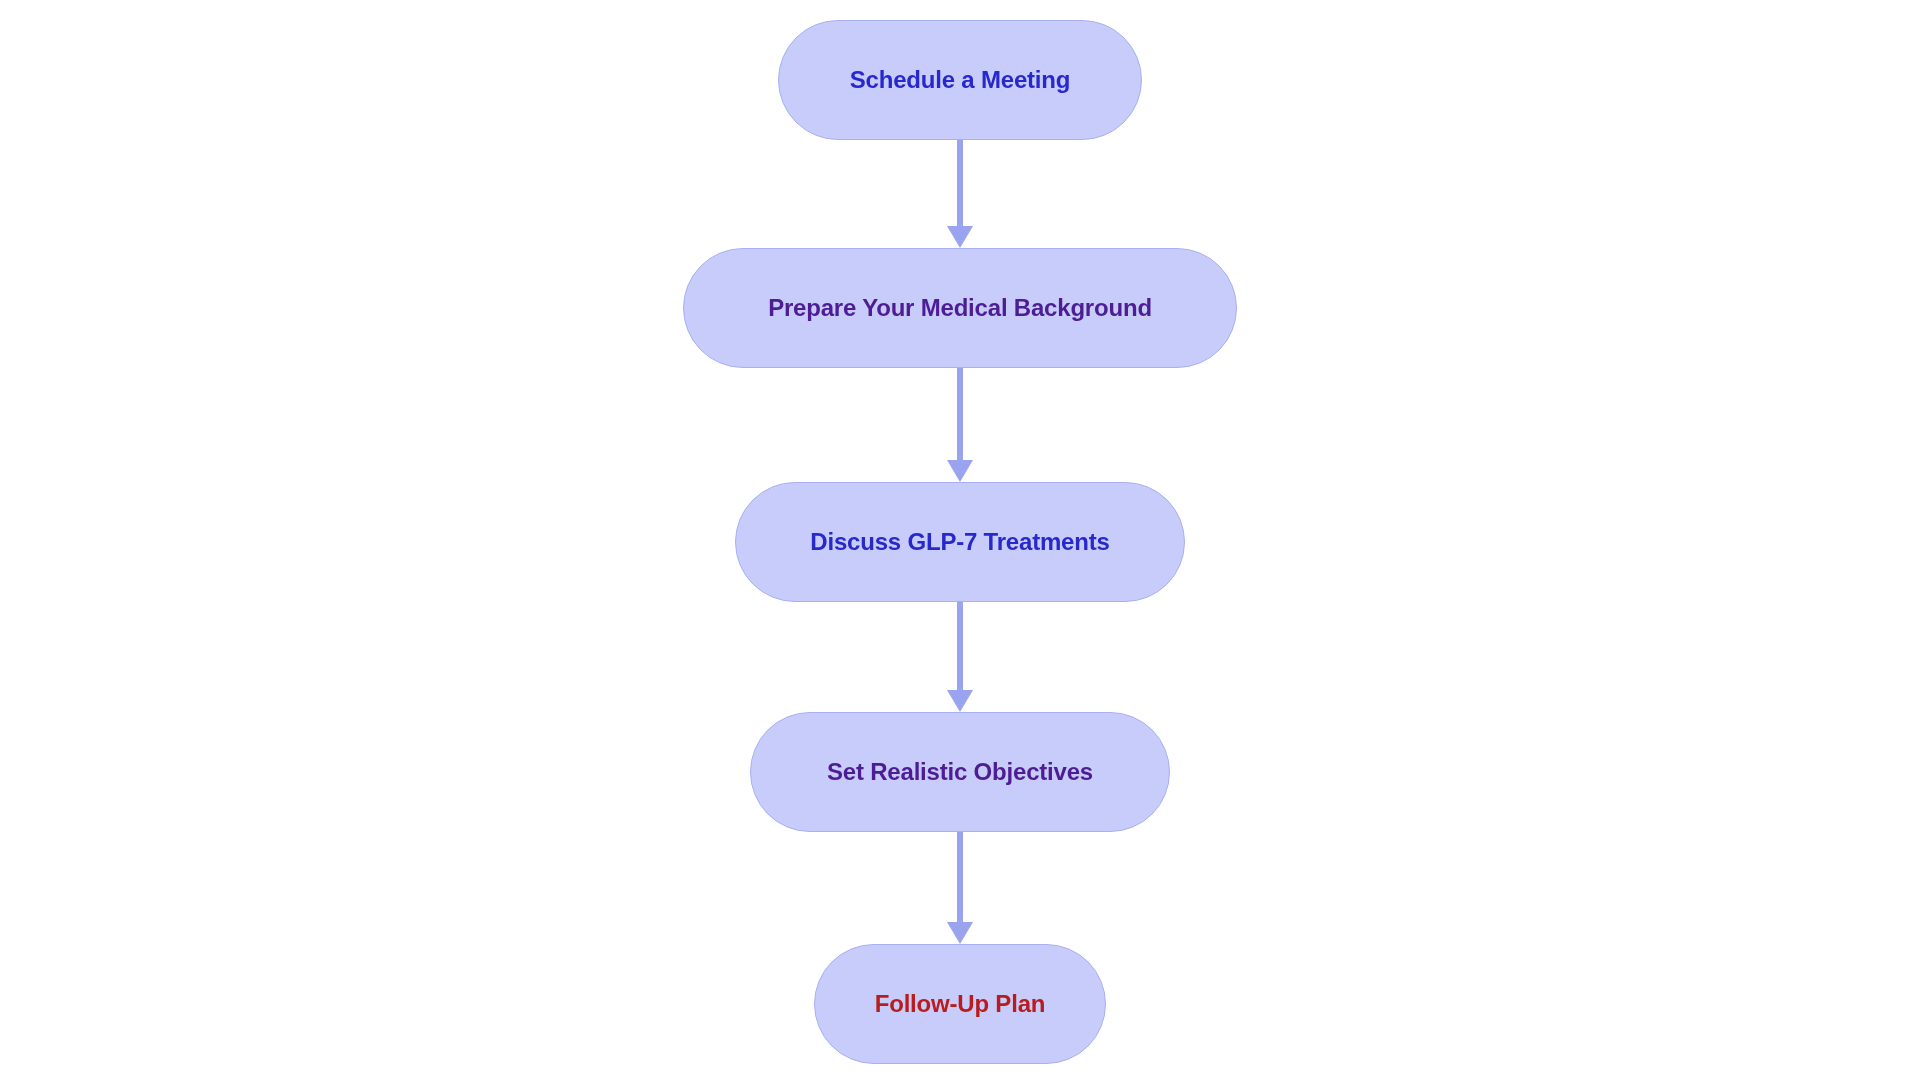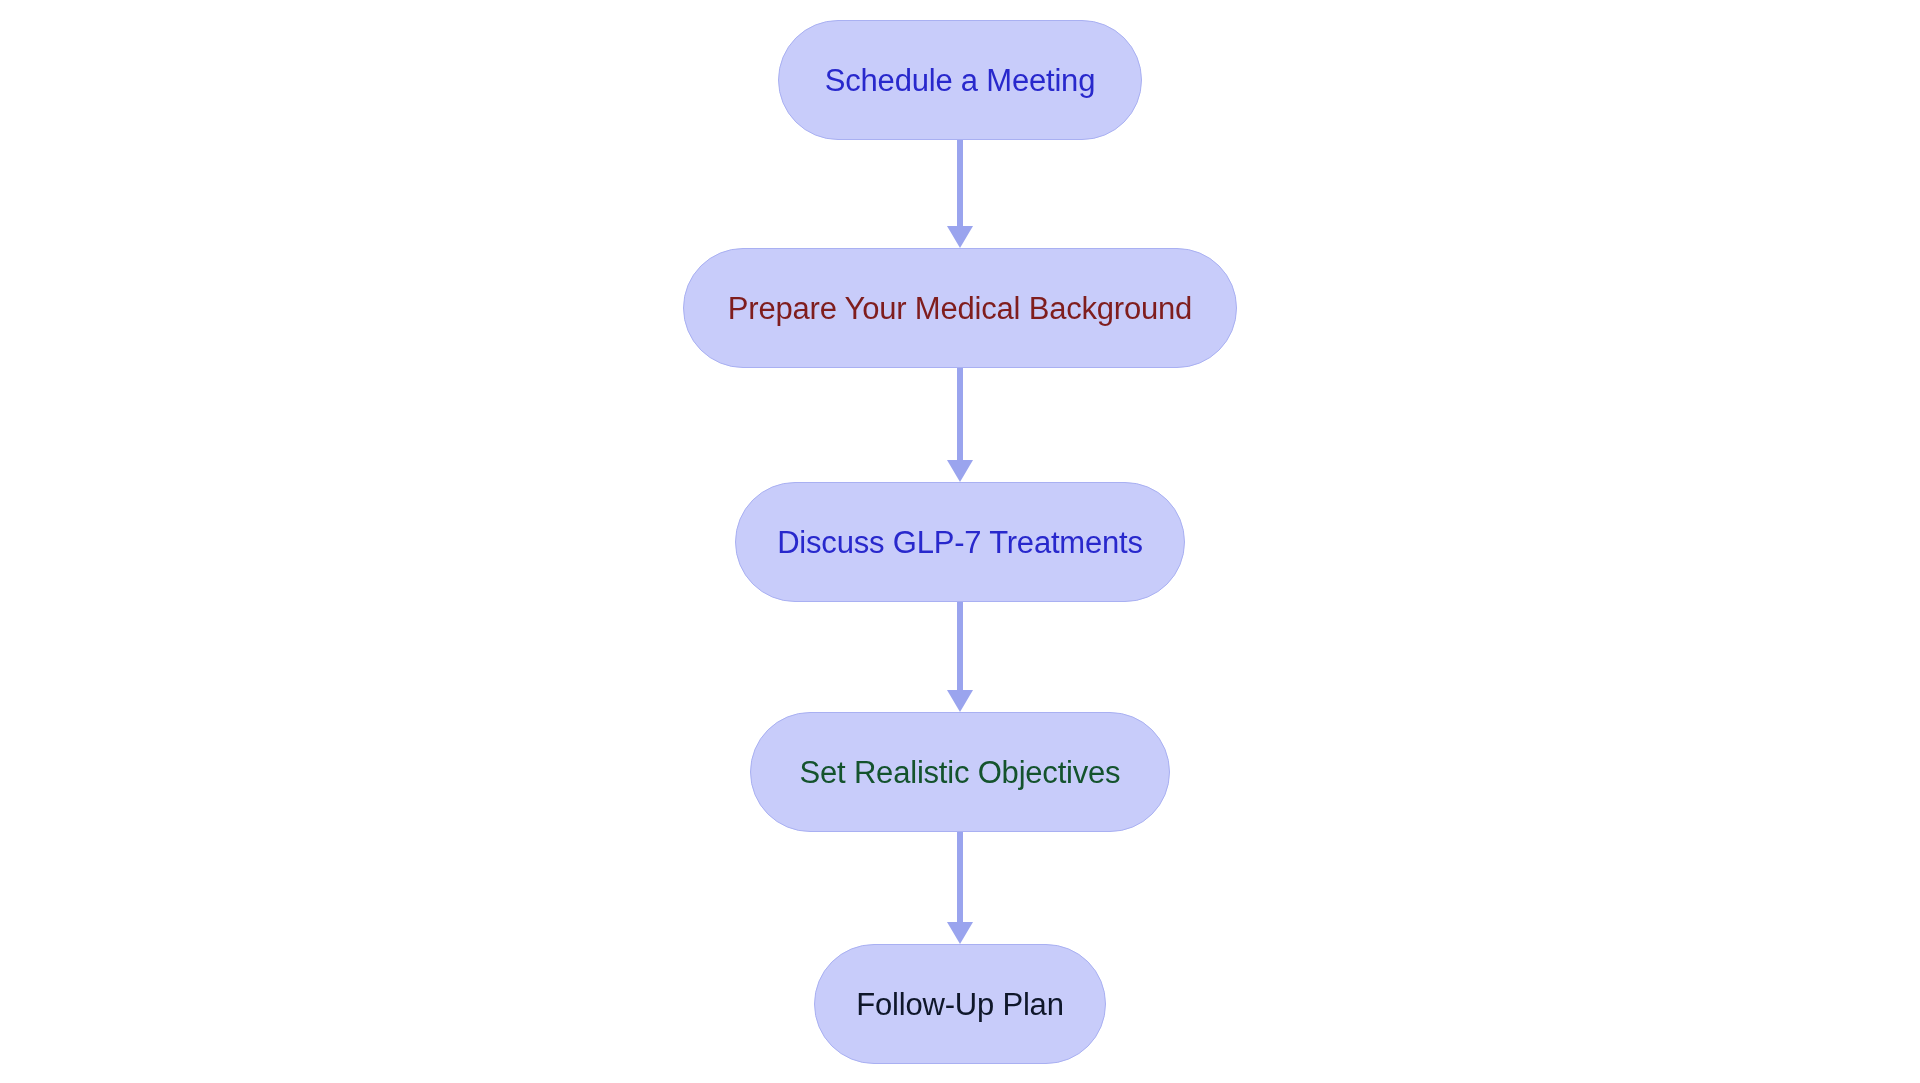--- a/index.html
+++ b/index.html
@@ -31,23 +31,23 @@
     border-radius: 60px;
     background: #c8ccfa;
     border: 1.6px solid #a9b0f2;
     display: flex;
     align-items: center;
     justify-content: center;
     transform: translateX(-50%);
   }
   .node-label {
     color: #2828cc;
-    font-size: 31px;
+    font-size: 24px;
     font-family: "Liberation Sans", sans-serif;
-    font-weight: 400;
+    font-weight: 700;
     letter-spacing: -0.2px;
     line-height: 1;
     white-space: nowrap;
   }
   .connector {
     position: absolute;
     transform: translateX(-50%);
     display: flex;
     flex-direction: column;
     align-items: center;
@@ -84,25 +84,25 @@
         <div class="connector-arrow" style="border-top-color: rgb(154, 164, 238);"></div>
       </div>
       <div class="connector" style="left: 960px; top: 832px; height: 112px;">
         <div class="connector-line" style="background: rgb(154, 164, 238); width: 6px;"></div>
         <div class="connector-arrow" style="border-top-color: rgb(154, 164, 238);"></div>
       </div>
       <div class="node" style="left: 960px; top: 20px; width: 364px; background: rgb(200, 204, 250); border-color: rgb(169, 176, 242);">
         <span class="node-label" style="color: rgb(40, 40, 204);">Schedule a Meeting</span>
       </div>
       <div class="node" style="left: 960px; top: 248px; width: 554px; background: rgb(200, 204, 250); border-color: rgb(169, 176, 242);">
-        <span class="node-label" style="color: #7f1d1d;">Prepare Your Medical Background</span>
+        <span class="node-label" style="color: #4c1d95;">Prepare Your Medical Background</span>
       </div>
       <div class="node" style="left: 960px; top: 482px; width: 450px; background: rgb(200, 204, 250); border-color: rgb(169, 176, 242);">
         <span class="node-label" style="color: rgb(40, 40, 204);">Discuss GLP-7 Treatments</span>
       </div>
       <div class="node" style="left: 960px; top: 712px; width: 420px; background: rgb(200, 204, 250); border-color: rgb(169, 176, 242);">
-        <span class="node-label" style="color: #14532d;">Set Realistic Objectives</span>
+        <span class="node-label" style="color: #4c1d95;">Set Realistic Objectives</span>
       </div>
       <div class="node" style="left: 960px; top: 944px; width: 292px; background: rgb(200, 204, 250); border-color: rgb(169, 176, 242);">
-        <span class="node-label" style="color: #0f172a;">Follow-Up Plan</span>
+        <span class="node-label" style="color: #b91c1c;">Follow-Up Plan</span>
       </div>
     </div>
 </div>
 
 </body></html>

